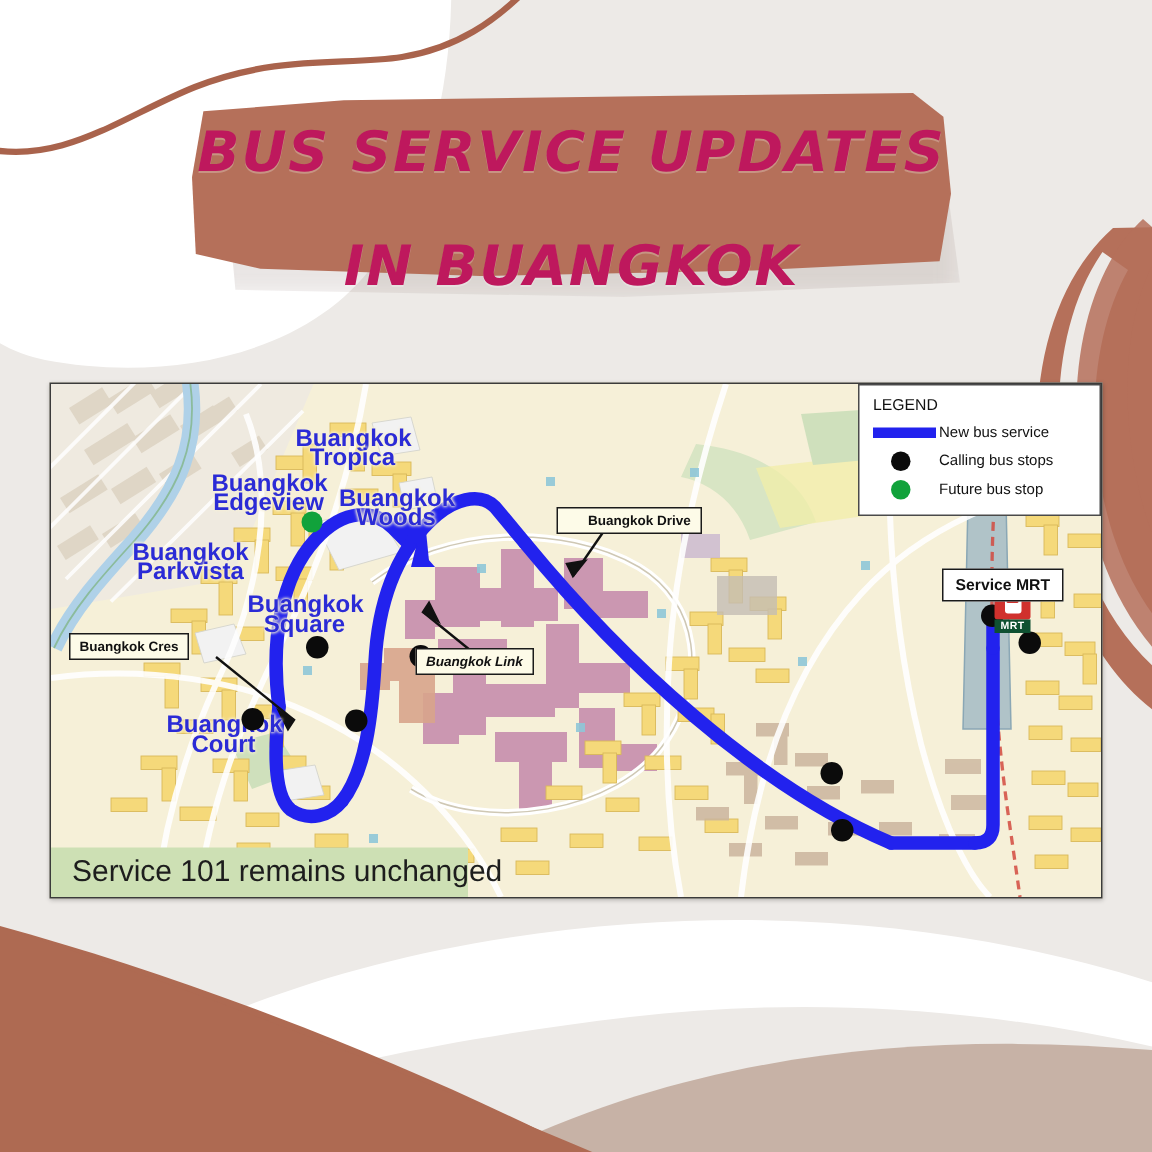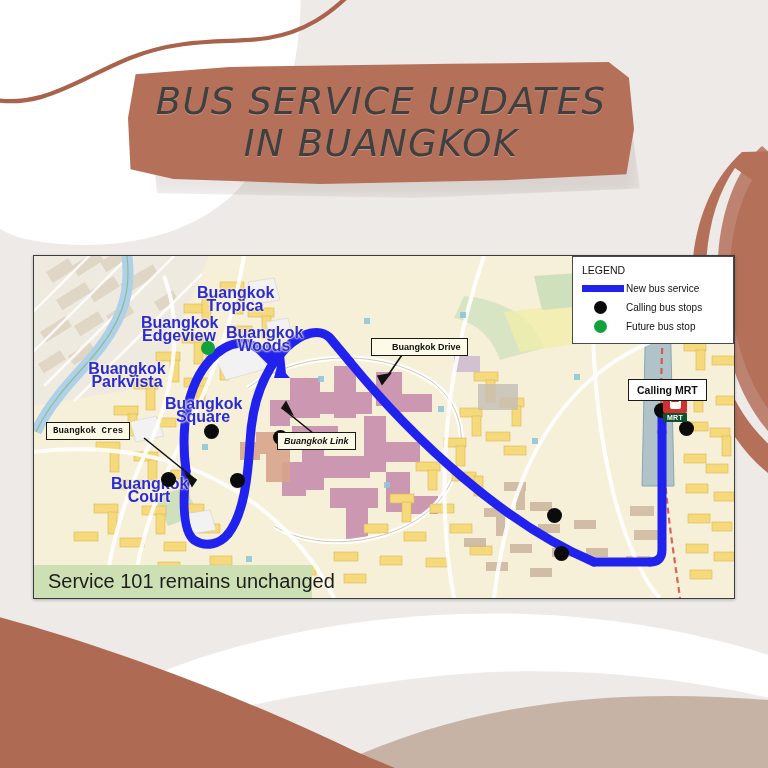--- a/index.html
+++ b/index.html
@@ -27,26 +27,27 @@
     position:absolute;left:0;top:0;width:506px;height:122px;
     background:#B5705A;
     clip-path:polygon(1.5% 10%,20% 4%,64% 1.5%,95% 0%,99% 13%,100% 55%,98.5% 92%,74% 97%,38% 100%,9% 96%,0.5% 88%,0% 46%);
   }
   .title-text{
     position:absolute;left:0;top:0;width:506px;height:122px;
     display:flex;flex-direction:column;align-items:center;justify-content:center;
     gap:2px;
   }
   .title-line{
-    color:#404040;font-weight:normal;font-style:italic;
+    color:#be185d;font-weight:bold;font-style:italic;
     font-size:37px;line-height:40px;letter-spacing:1.2px;
     text-transform:uppercase;
     text-shadow:0 1px 0 rgba(255,255,255,.25);
     font-family:"DejaVu Sans", sans-serif;
     white-space:nowrap;
+    margin-top:34px;
   }
 
   
   .map-frame{
     position:absolute;left:33px;top:255px;width:700px;height:342px;z-index:5;
     border:1px solid #3b3b3b;background:#F6F0D8;overflow:hidden;
     box-shadow:0 1px 3px rgba(0,0,0,.25);
   }
   .map-frame svg.basemap{position:absolute;left:0;top:0;width:700px;height:342px;}
 
@@ -415,24 +416,24 @@
 Edgeview</div>
     <div class="estate-label" style="left:192px;top:71px;width:76px;">Buangkok
 Woods</div>
     <div class="estate-label" style="left:54px;top:107px;width:78px;">Buangkok
 Parkvista</div>
     <div class="estate-label" style="left:131px;top:142px;width:76px;">Buangkok
 Square</div>
     <div class="estate-label" style="left:77px;top:222px;width:76px;">Buangkok
 Court</div>
 
-    <div class="callout" style="left:12px;top:166px;font-family:Liberation Mono, monospace;">Buangkok Cres</div>
+    <div class="callout" style="left:12px;top:166px;">Buangkok Cres</div>
     <div class="callout" style="left:243px;top:176px;font-style:italic;">Buangkok Link</div>
     <div class="callout" style="left:337px;top:82px;padding-left:20px;">Buangkok Drive</div>
-    <div class="callout big" style="left:594px;top:123px;">Calling  MRT</div>
+    <div class="callout big" style="left:594px;top:123px;">Service  MRT</div>
 
     <div class="stop calling" style="left:170px;top:168px;"></div>
     <div class="stop calling" style="left:127px;top:216px;"></div>
     <div class="stop calling" style="left:196px;top:217px;"></div>
     <div class="stop calling" style="left:239px;top:174px;"></div>
     <div class="stop calling" style="left:513px;top:252px;"></div>
     <div class="stop calling" style="left:520px;top:290px;"></div>
     <div class="stop calling" style="left:620px;top:147px;"></div>
     <div class="stop calling" style="left:645px;top:165px;"></div>
     <div class="stop future" style="left:167px;top:85px;"></div>

